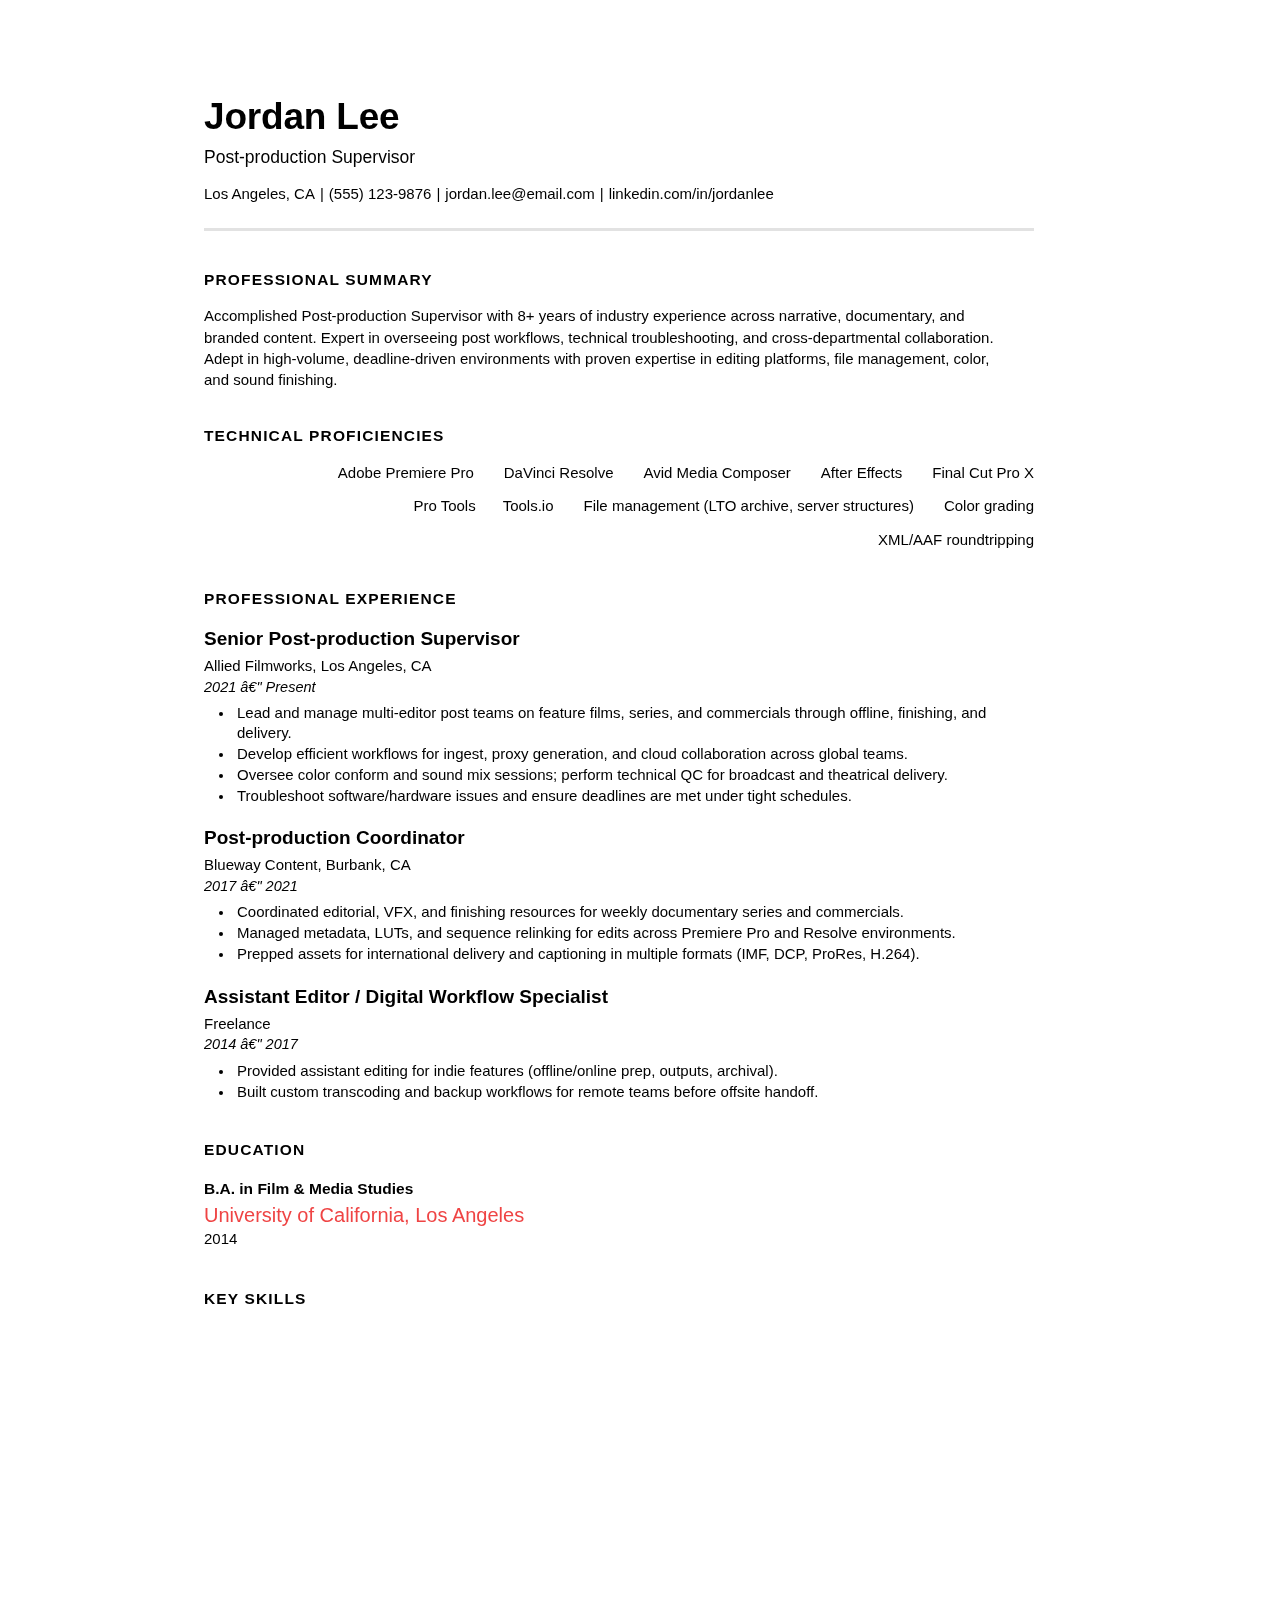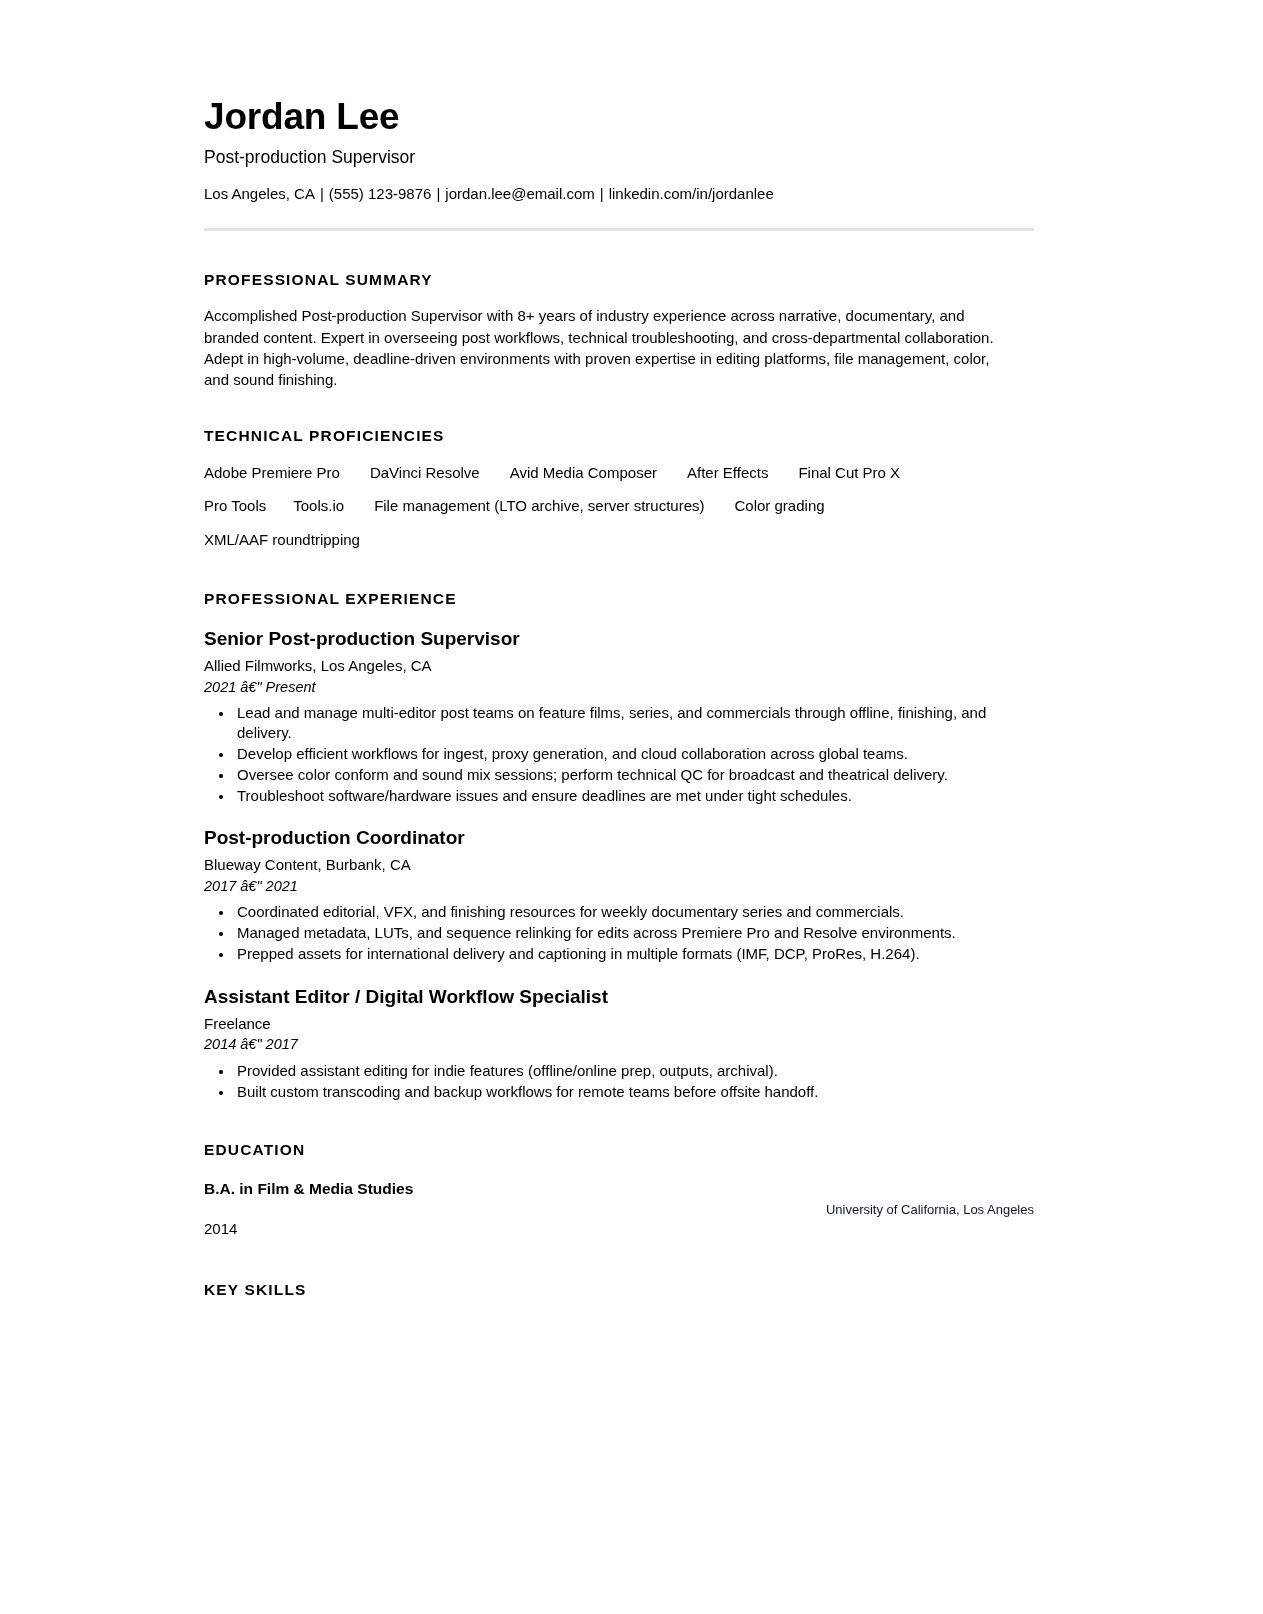--- a/index.html
+++ b/index.html
@@ -85,20 +85,21 @@
     line-height: 1.42;
     margin: 16px 0 0 0;
     width: 800px;
     color: #000;
     text-align: left;
   }
 
   
   .skills-rows {
     margin-top: 17px;
+    text-align: right;
   }
   .skill-row {
     font-size: 15px;
     line-height: 1.35;
     margin-bottom: 13px;
     white-space: nowrap;
     color: #000;
   }
   .skill-row:last-child { margin-bottom: 0; }
   .skill-item {
@@ -153,25 +154,24 @@
     margin-top: 19px;
   }
   .edu-degree {
     font-size: 15.5px;
     font-weight: bold;
     margin: 0;
     line-height: 1.32;
     color: #000;
   }
   .edu-school {
-    font-size: 13px;
+    font-size: 20px;
     margin: 2px 0 0 0;
     line-height: 1.3;
-    color: #0f172a;
-    text-align: right;
+    color: #ef4444;
   }
   .edu-year {
     font-size: 15px;
     margin: 1px 0 0 0;
     line-height: 1.3;
     color: #000;
   }
 </style>
 </head>
 <body>

